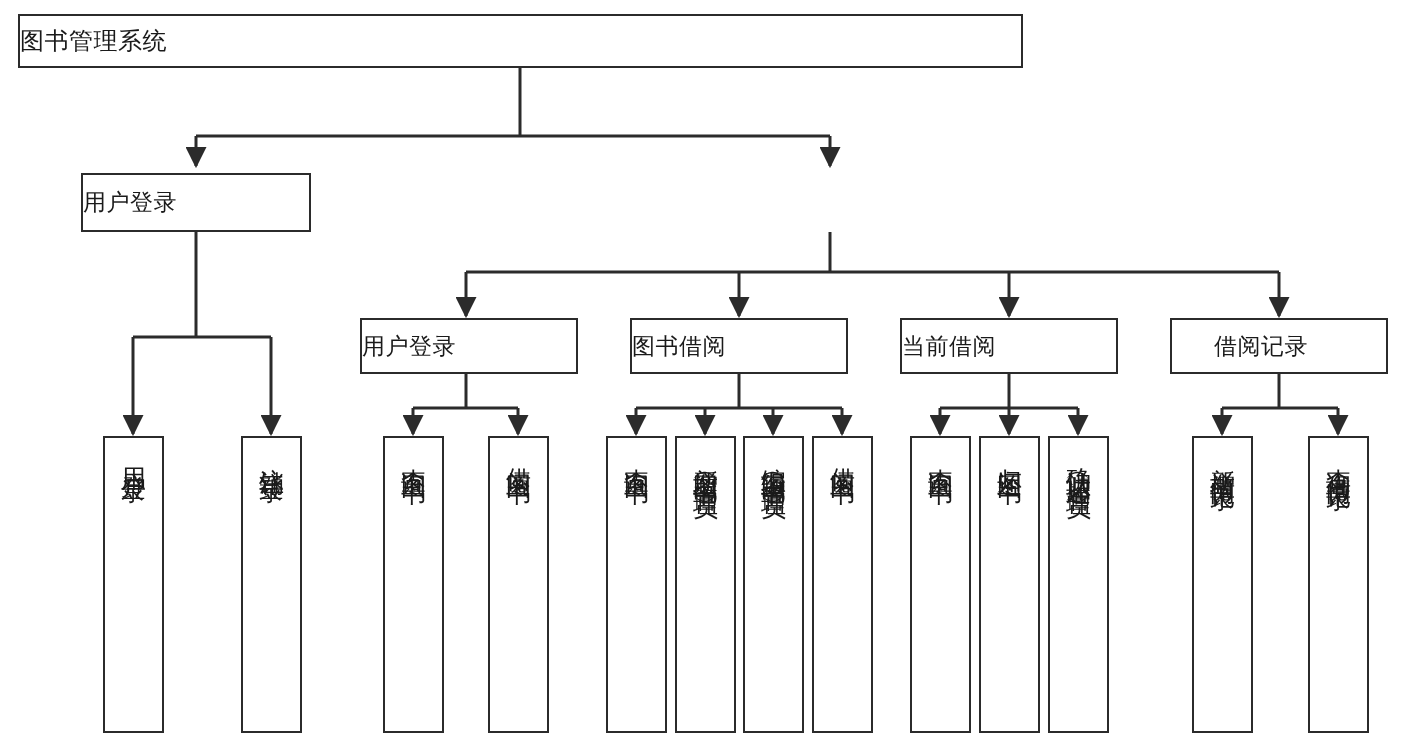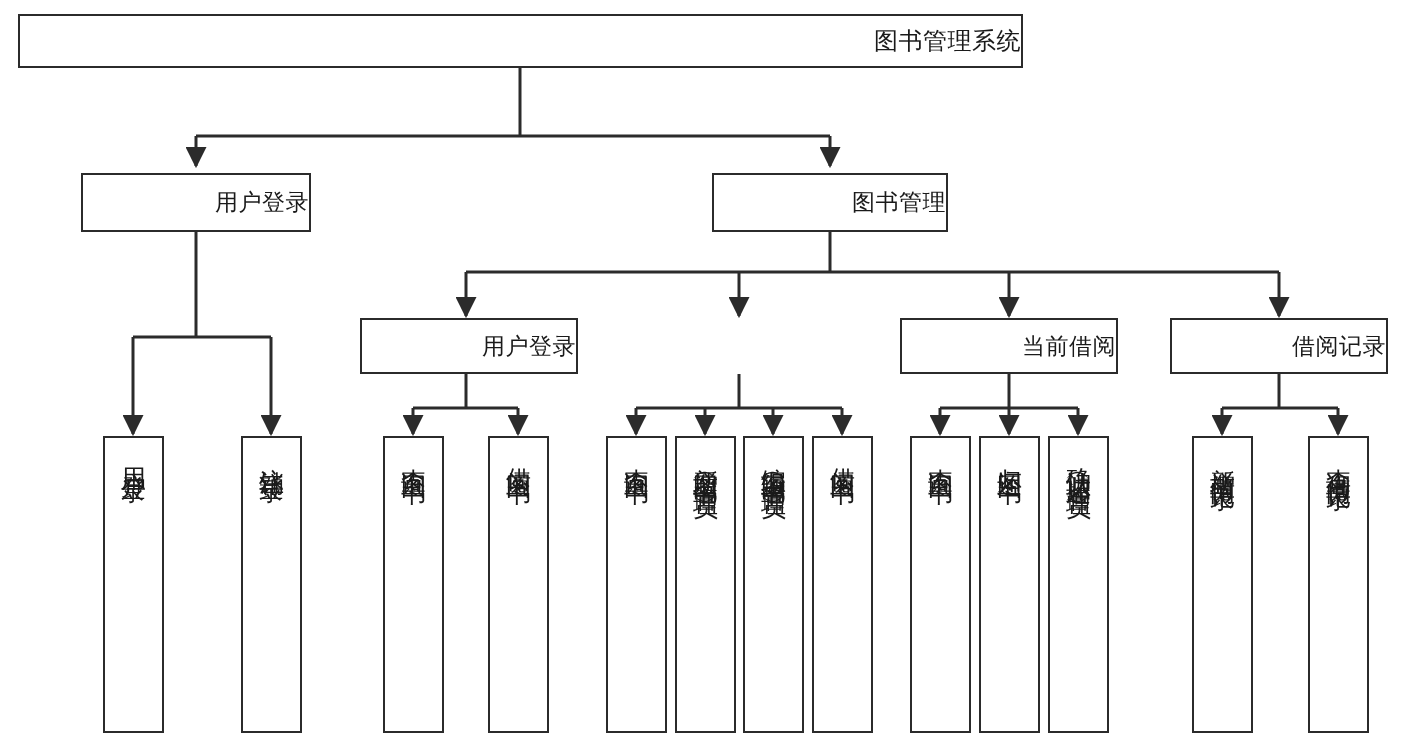--- a/index.html
+++ b/index.html
@@ -22,21 +22,21 @@
     height:747px;
     pointer-events:none;
   }
   .node{
     position:absolute;
     box-sizing:border-box;
     background:#ffffff;
     border:2px solid #2b2b2b;
     display:flex;
     align-items:center;
-    justify-content:flex-end;
+    justify-content:flex-start;
     color:#1a1a1a;
     z-index:2;
   }
   .node .lbl{
     display:block;
     text-align:center;
     line-height:1.26;
     letter-spacing:0.5px;
     white-space:nowrap;
   }
@@ -127,34 +127,34 @@
   </svg>
 
   <div class="node h root" style="left:18px; top:14px; width:1005px; height:54px;">
     <span class="lbl">图书管理系统</span>
   </div>
 
   <div class="node h" style="left:81px; top:173px; width:230px; height:59px;">
     <span class="lbl">用户登录</span>
   </div>
 
-  <div class="node h" style="left:712px; top:173px; width:236px; height:59px;">
-    <span class="lbl">图书管理</span>
-  </div>
 
   <div class="node h" style="left:360px; top:318px; width:218px; height:56px;">
     <span class="lbl">用户登录</span>
   </div>
 
+  <div class="node h" style="left:630px; top:318px; width:218px; height:56px;">
+    <span class="lbl">图书借阅</span>
+  </div>
 
   <div class="node h" style="left:900px; top:318px; width:218px; height:56px;">
     <span class="lbl">当前借阅</span>
   </div>
 
-  <div class="node h" style="left:1170px; top:318px; width:218px; height:56px;">
+  <div class="node h" style="left:1170px; top:318px; width:218px; height:56px;padding-left:42px;">
     <span class="lbl">借阅记录</span>
   </div>
 
   <div class="node v" style="left:103px; top:436px; width:61px; height:297px;">
     <span class="lbl">用户登录</span>
   </div>
 
   <div class="node v" style="left:241px; top:436px; width:61px; height:297px;">
     <span class="lbl">注销登录</span>
   </div>

